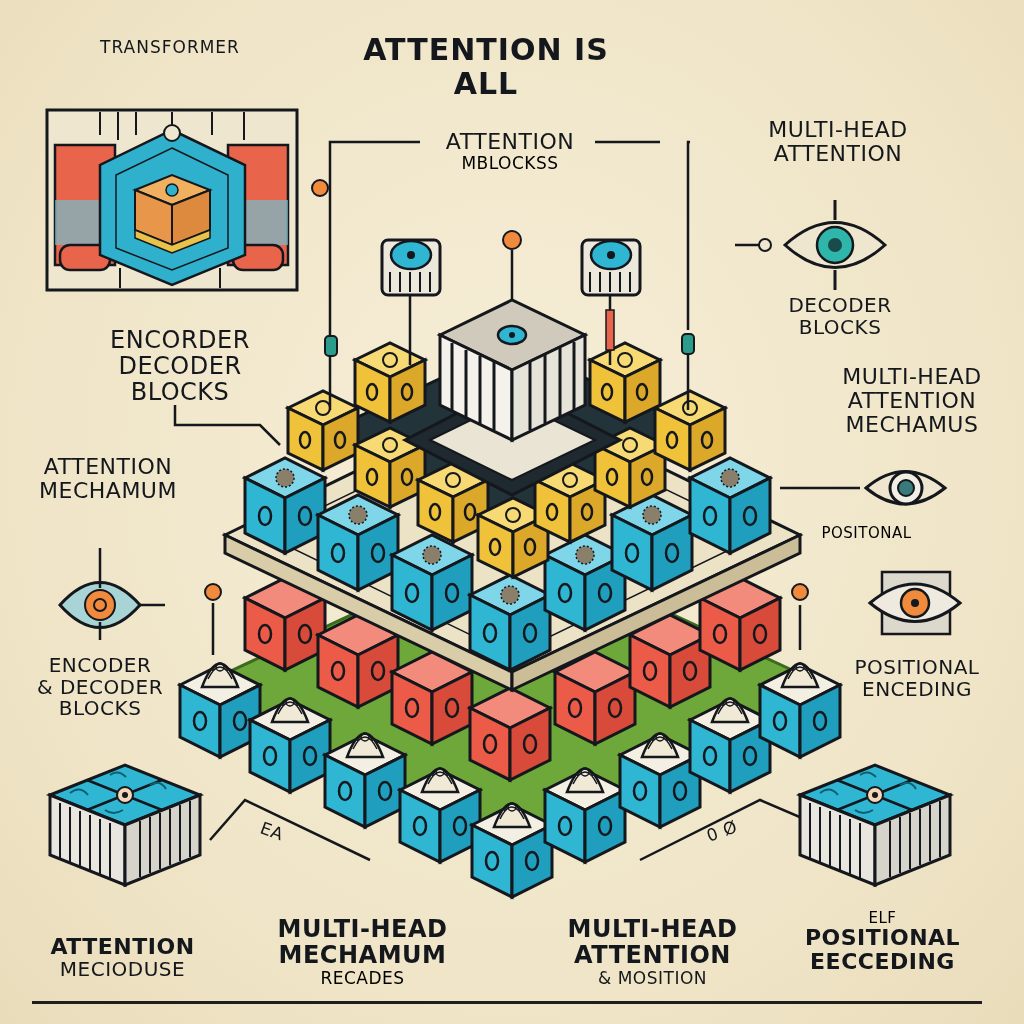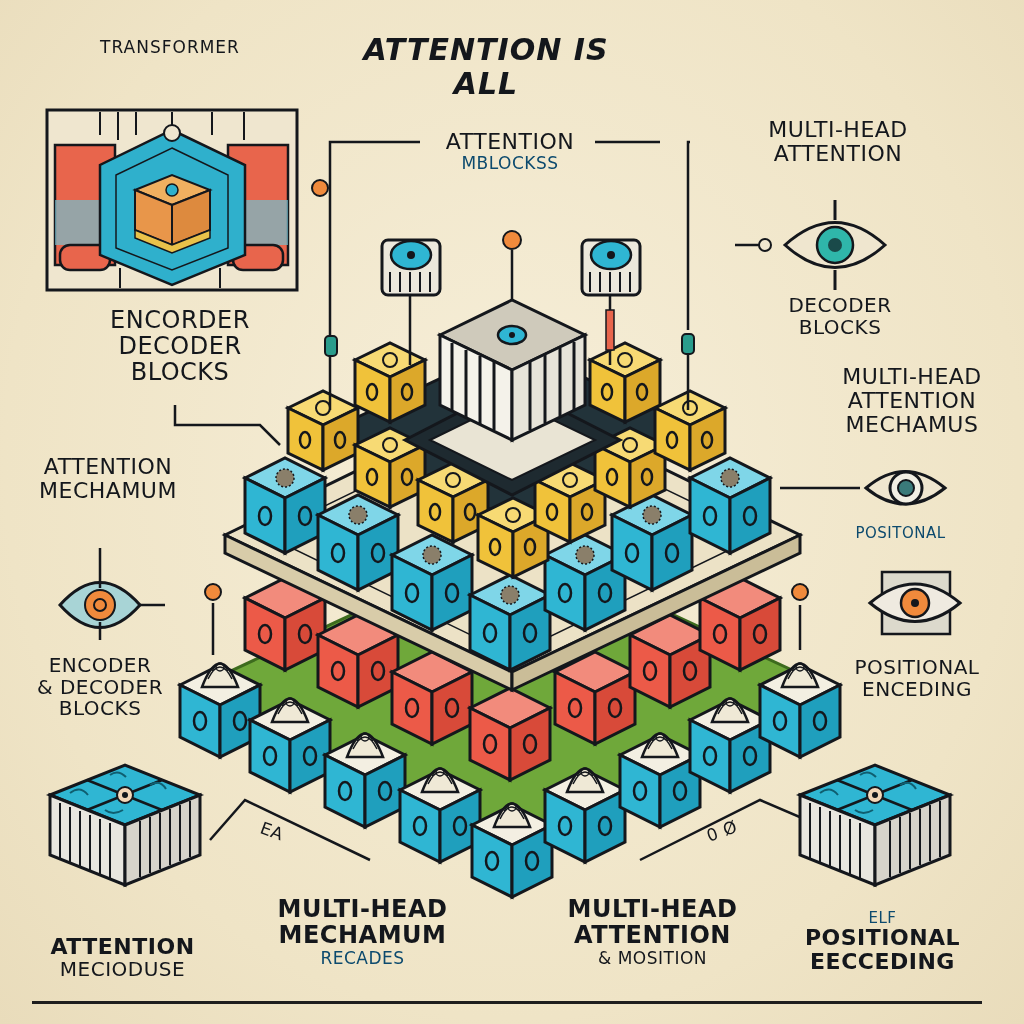--- a/index.html
+++ b/index.html
@@ -8,23 +8,23 @@
     background: #f1e8cf;
     background-image: radial-gradient(ellipse at 50% 45%, #f6eed8 0%, #efe4c6 70%, #e9dcbb 100%);
     font-family: "DejaVu Sans", "Liberation Sans", sans-serif;
     color: #14171c;
   }
   .lbl {
     position: absolute; text-align: center; font-weight: bold;
     line-height: 1.08; letter-spacing: 0.5px; text-transform: uppercase;
   }
   .lbl span { display: block; }
-  .faint { color: #0c4a6e; font-weight: normal; }
-  .title { font-size: 30px; font-weight: 900; letter-spacing: 1px; line-height: 1.12; font-style: italic; }
-  .t24 { font-size: 24px; }
+  .faint { color: #000000; font-weight: normal; }
+  .title { font-size: 30px; font-weight: 900; letter-spacing: 1px; line-height: 1.12; }
+  .t24 { font-size: 24px; margin-top: 20px; }
   .t22 { font-size: 22px; }
   .t20 { font-size: 20px; }
   .t17 { font-size: 17px; }
   .t15 { font-size: 15px; }
   svg { position: absolute; left: 0; top: 0; }
   .footer-rule { position: absolute; left: 32px; top: 1001px; width: 950px; height: 3px; background: #1e1e1e; }
 </style>
 </head>
 <body>
 
@@ -305,21 +305,21 @@
   <span>DECODER</span>
   <span>BLOCKS</span>
 </div>
 
 <div class="lbl t22" style="left:812px; top:365px; width:200px; font-weight:normal;">
   <span>MULTI-HEAD</span>
   <span>ATTENTION</span>
   <span>MECHAMUS</span>
 </div>
 
-<div class="lbl t15 faint" style="left:833px; top:525px; width:135px;">POSITONAL</div>
+<div class="lbl t15 faint" style="left:799px; top:525px; width:135px;">POSITONAL</div>
 
 <div class="lbl t20" style="left:842px; top:657px; width:150px; font-weight:normal;">
   <span>POSITIONAL</span>
   <span>ENCEDING</span>
 </div>
 
 <div class="lbl t24" style="left:80px; top:308px; width:200px; font-weight:normal;">
   <span>ENCORDER</span>
   <span>DECODER</span>
   <span>BLOCKS</span>

